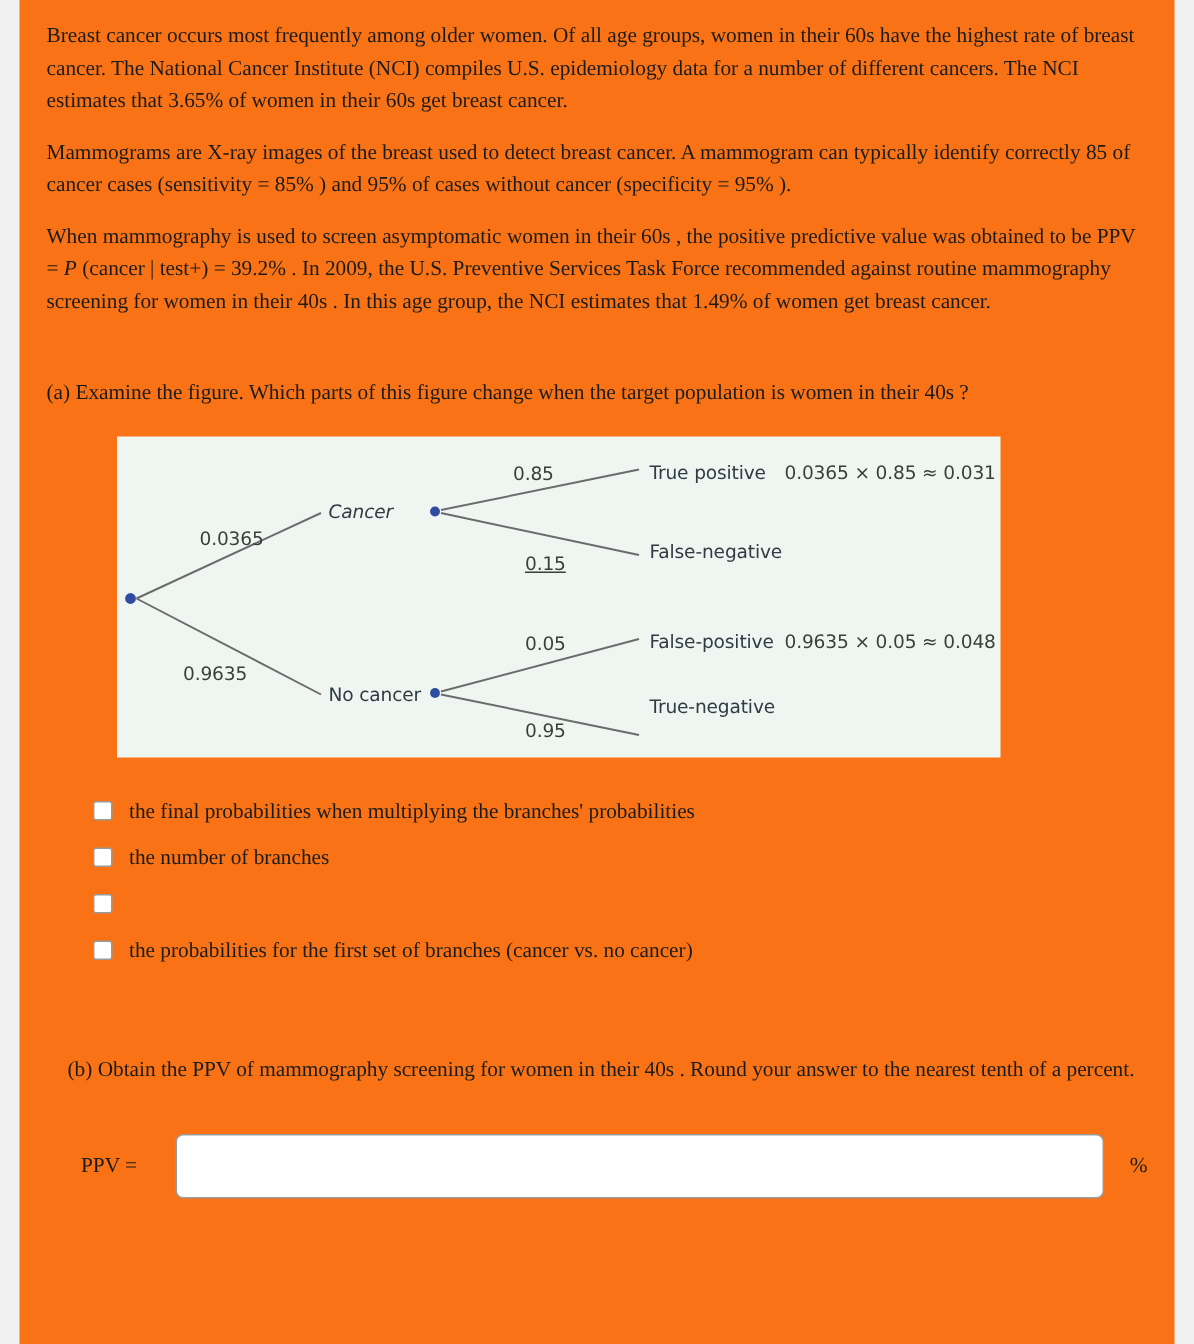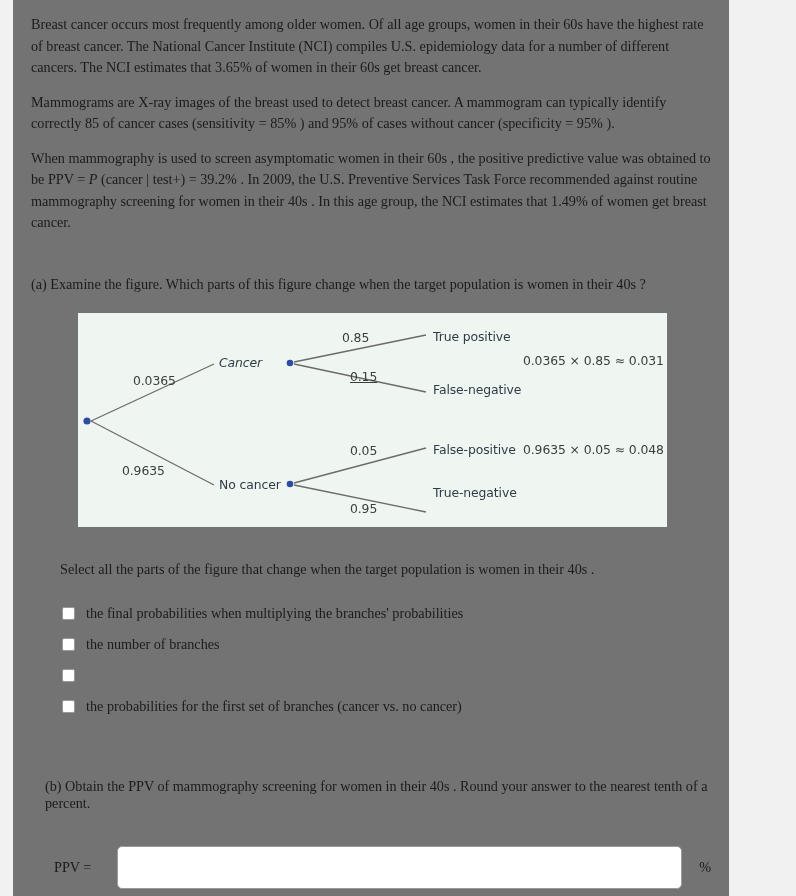--- a/index.html
+++ b/index.html
@@ -10,23 +10,23 @@
   body {
     width: 796px;
     height: 896px;
     font-family: "Liberation Serif", "DejaVu Serif", serif;
     overflow: hidden;
   }
   .page-card {
     position: absolute;
     left: 13px;
     top: 0;
-    width: 716px;
+    width: 770px;
     min-height: 896px;
-    background: #737373;
+    background: #f97316;
   }
   .content {
     position: relative;
     padding: 14px 18px 0 18px;
   }
 
   
   .para {
     font-size: 14.2px;
     line-height: 21.5px;
@@ -163,34 +163,33 @@
       </svg>
 
       <span class="fig-label fig-prob" style="left:55px; top:60px;">0.0365</span>
       <span class="fig-label" style="left:141px; top:42px;font-style:italic;">Cancer</span>
 
       <span class="fig-label fig-prob" style="left:44px; top:150px;text-align:right;">0.9635</span>
       <span class="fig-label" style="left:141px; top:164px;">No cancer</span>
 
       <span class="fig-label fig-prob" style="left:264px; top:17px;">0.85</span>
       <span class="fig-label" style="left:355px; top:16px;">True positive</span>
-      <span class="fig-label fig-prob" style="left:445px; top:16px;margin-top:24px;">0.0365 × 0.85 ≈ 0.031</span>
-
-      <span class="fig-label fig-prob" style="left:272px; top:56px;text-decoration:underline;">0.15</span>
+      <span class="fig-label fig-prob" style="left:445px; top:16px;">0.0365 × 0.85 ≈ 0.031</span>
+
+      <span class="fig-label fig-prob" style="left:272px; top:77px;text-decoration:underline;">0.15</span>
       <span class="fig-label" style="left:355px; top:69px;">False-negative</span>
 
       <span class="fig-label fig-prob" style="left:272px; top:130px;">0.05</span>
       <span class="fig-label" style="left:355px; top:129px;">False-positive</span>
       <span class="fig-label fig-prob" style="left:445px; top:129px;">0.9635 × 0.05 ≈ 0.048</span>
 
       <span class="fig-label fig-prob" style="left:272px; top:188px;">0.95</span>
       <span class="fig-label" style="left:355px; top:172px;">True-negative</span>
     </div>
 
-    <p class="select-line">Select all the parts of the figure that change when the target population is women in their 40s .</p>
 
     <div class="choices">
       <div class="choice-row">
         <span class="cbox"></span>
         <span class="choice-label">the final probabilities when multiplying the branches' probabilities</span>
       </div>
       <div class="choice-row">
         <span class="cbox"></span>
         <span class="choice-label">the number of branches</span>
       </div>

